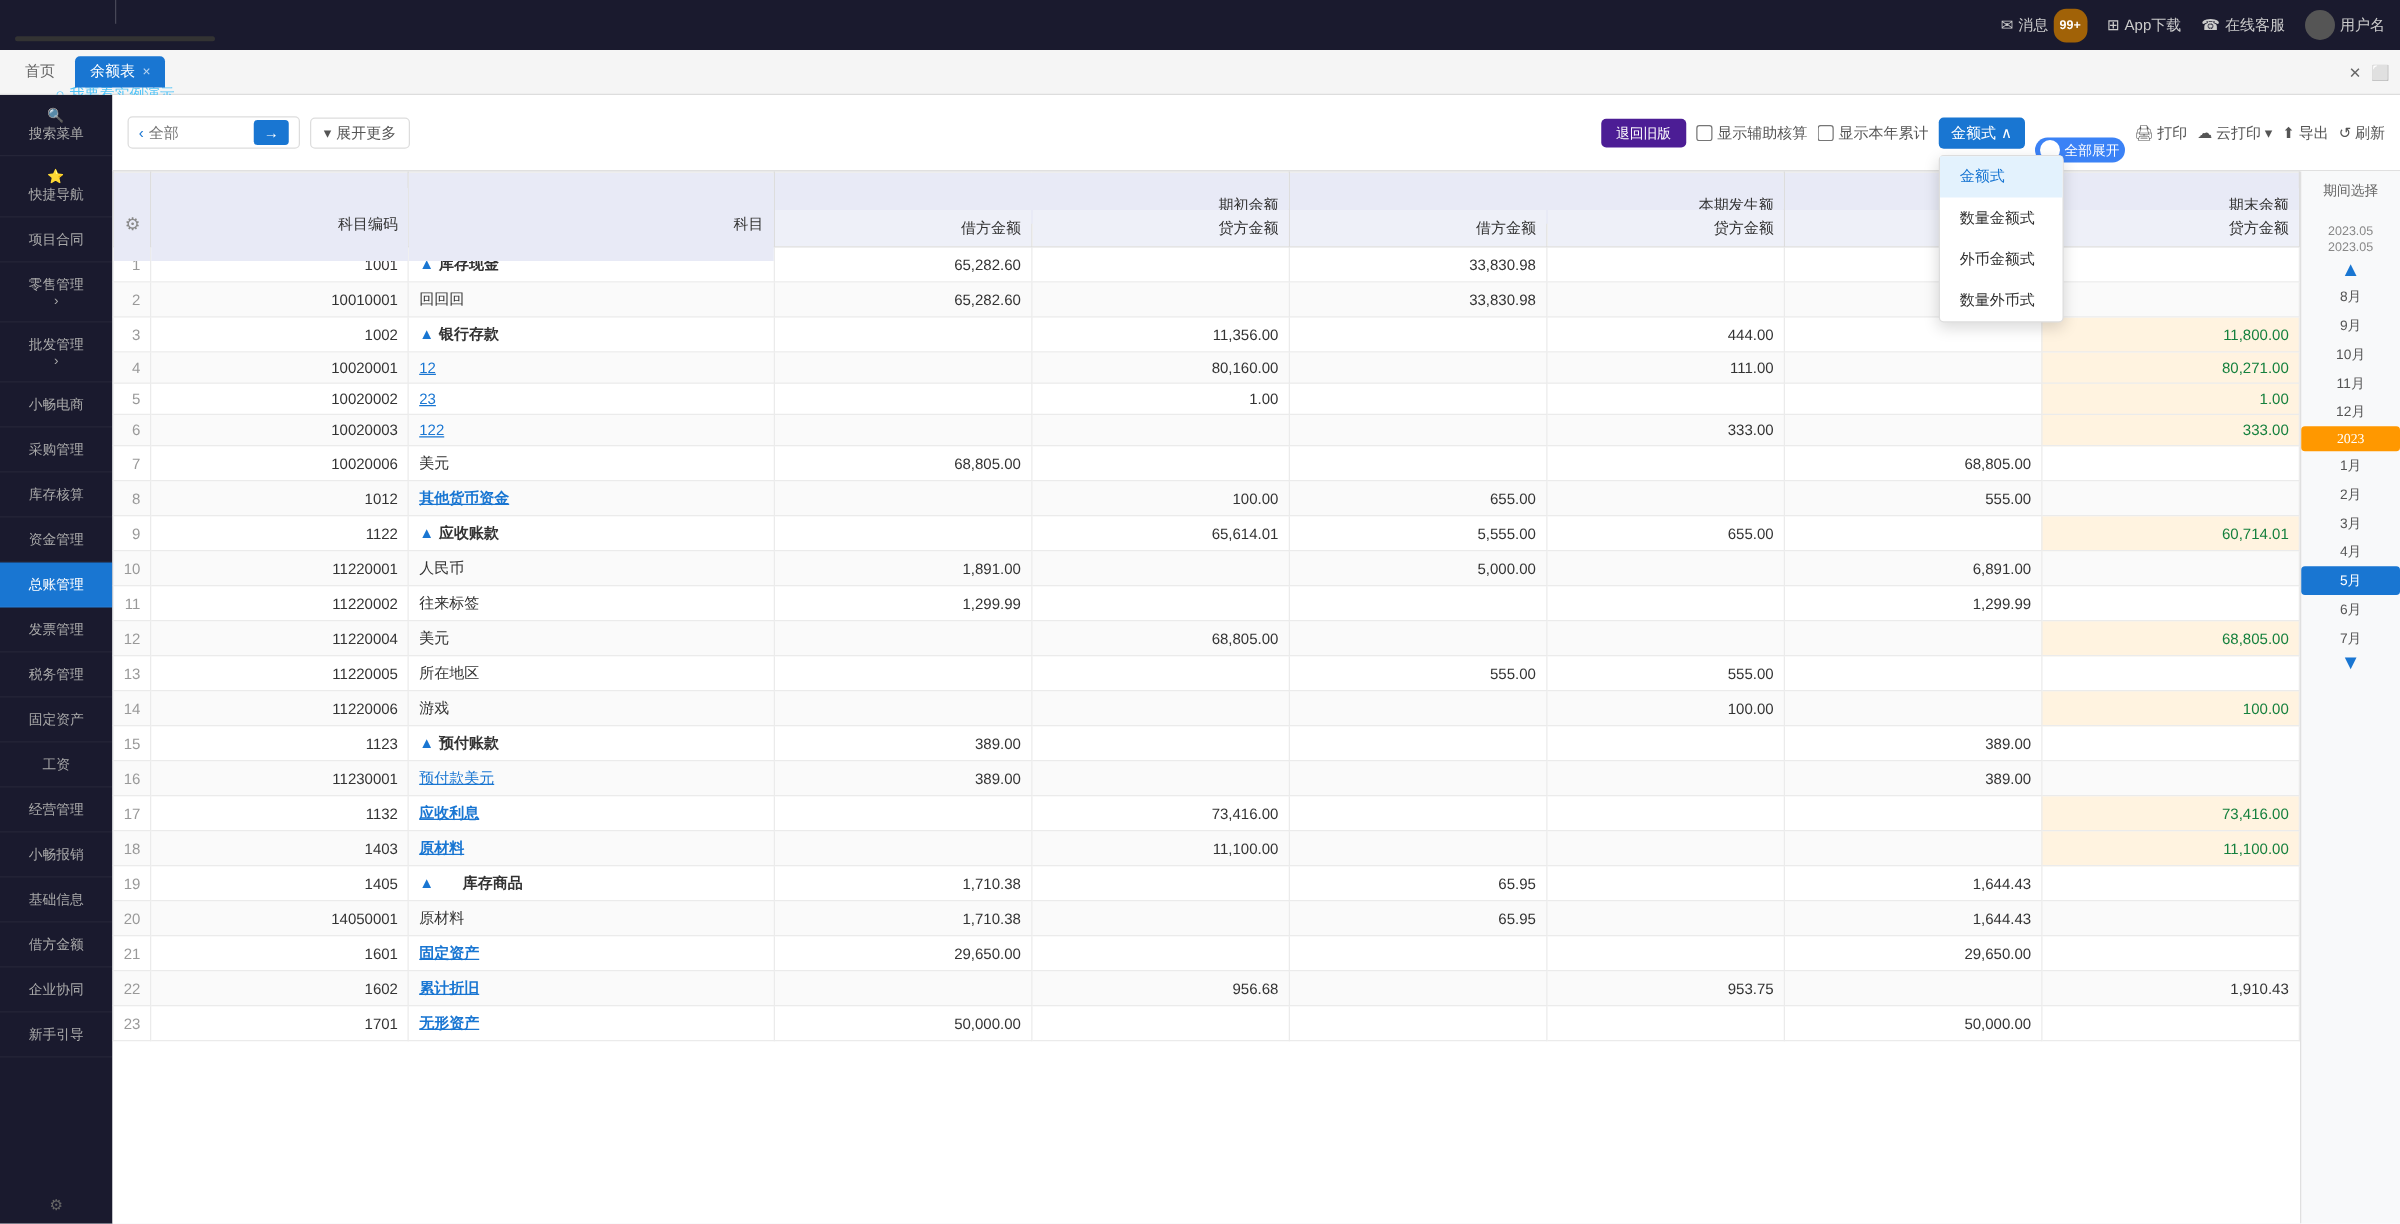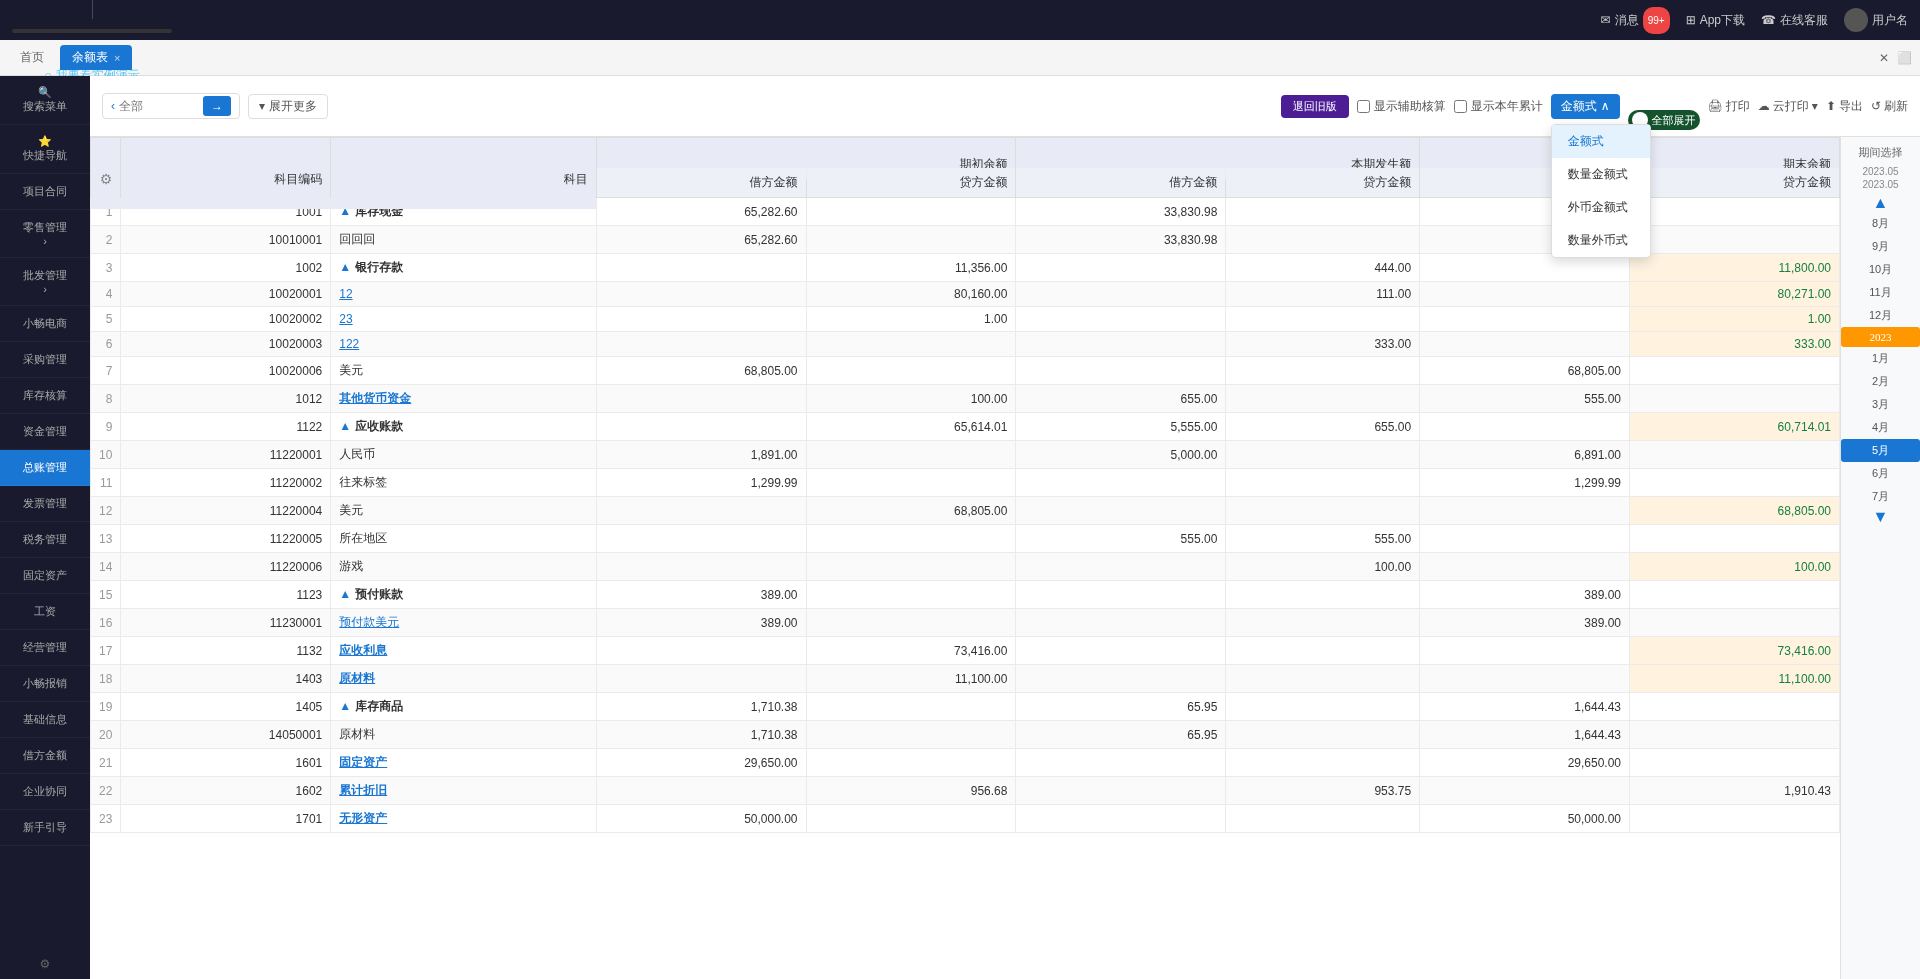--- a/index.html
+++ b/index.html
@@ -4,21 +4,21 @@
   <style>
     * { box-sizing: border-box; margin: 0; padding: 0; }
     body { font-family: 'Microsoft YaHei', sans-serif; font-size: 12px; background: #f0f2f5; color: #333; overflow: hidden; height: 979px; }
 
     
     .top-bar { height: 40px; background: #1a1a2e; display: flex; align-items: center; justify-content: space-between; padding: 0 12px; color: #ccc; }
     .top-bar-left { display: flex; align-items: center; gap: 10px; flex-direction: column; }
     .top-bar-logo { color: #4fc3f7; font-size: 13px; font-weight: bold; }
     .top-bar-logo span { color: #ff9800; font-size: 10px; display: block; }
     .top-bar-right { display: flex; align-items: center; gap: 16px; font-size: 12px; }
-    .badge-red { background: #ef4444; color: white; border-radius: 10px; padding: 8px 5px; font-size: 10px; }
+    .badge-red { background: #a16207; color: white; border-radius: 10px; padding: 8px 5px; font-size: 10px; font-weight: bold; }
 
     
     .tab-bar { height: 36px; background: #f5f5f5; display: flex; align-items: center; padding: 15px 8px; border-bottom: 1px solid #ddd; gap: 4px; }
     .tab-home { padding: 4px 12px; font-size: 12px; color: #666; cursor: pointer; }
     .tab-active { background: #1976d2; color: white; border-radius: 4px 4px 0 0; padding: 4px 12px; font-size: 12px; display: flex; align-items: center; gap: 6px; cursor: pointer; }
     .tab-close { color: rgba(255,255,255,0.7); cursor: pointer; font-size: 11px; }
 
     
     .main-layout { display: flex; height: calc(979px - 40px - 36px); }
 
@@ -34,21 +34,21 @@
     
     .toolbar { display: flex; align-items: center; padding: 6px 12px; border-bottom: 1px solid #e0e0e0; gap: 8px; background: white; flex-wrap: wrap; }
     .search-area { display: flex; align-items: center; gap: 4px; border: 1px solid #ddd; border-radius: 4px; padding: 2px 8px; background: white; }
     .search-area input { border: none; outline: none; font-size: 12px; width: 120px; }
     .btn-arrow { background: #1976d2; color: white; border: none; border-radius: 3px; padding: 3px 8px; cursor: pointer; font-size: 12px; }
     .btn-expand { border: 1px solid #ddd; background: white; border-radius: 4px; padding: 3px 10px; cursor: pointer; font-size: 12px; color: #555; display: flex; align-items: center; gap: 4px; }
     .toolbar-right { margin-left: auto; display: flex; align-items: center; gap: 8px; }
     .btn-retro { background: #4c1d95; color: white; border: none; border-radius: 4px; padding: 4px 12px; cursor: pointer; font-size: 11px; }
     .checkbox-label { display: flex; align-items: center; gap: 4px; font-size: 12px; color: #555; cursor: pointer; }
     .btn-amount-style { background: #1976d2; color: white; border: none; border-radius: 4px; padding: 4px 10px; cursor: pointer; font-size: 12px; display: flex; align-items: center; gap: 4px; position: relative; }
-    .toggle-switch { background: #14532d; border-radius: 12px; padding: 2px 4px; display: flex; align-items: center; cursor: pointer; gap: 4px; font-size: 11px; color: white; margin-top: 28px; }
+    .toggle-switch { background: #3b82f6; border-radius: 12px; padding: 2px 4px; display: flex; align-items: center; cursor: pointer; gap: 4px; font-size: 11px; color: white; margin-top: 28px; }
     .toggle-circle { width: 16px; height: 16px; background: white; border-radius: 50%; }
     .btn-icon { border: none; background: none; cursor: pointer; font-size: 12px; color: #555; display: flex; align-items: center; gap: 3px; }
 
     
     .dropdown-menu { position: absolute; top: 30px; left: 0; background: white; border: 1px solid #ddd; border-radius: 4px; box-shadow: 0 4px 12px rgba(0,0,0,0.15); z-index: 100; min-width: 100px; }
     .dropdown-item { padding: 8px 16px; font-size: 12px; cursor: pointer; color: #333; }
     .dropdown-item.active { background: #e3f2fd; color: #1976d2; }
     .dropdown-wrapper { position: relative; }
 
     
@@ -62,21 +62,21 @@
     tbody td { padding: 5px 8px; border: 1px solid #ebebeb; text-align: center; white-space: nowrap; }
     tbody td.right { text-align: right; }
     tbody td.left { text-align: left; }
     .highlight-cell { background: #fff3e0 !important; color: #15803d; }
     .link-text { color: #1976d2; text-decoration: underline; cursor: pointer; }
     .gear-icon { color: #888; font-size: 14px; cursor: pointer; }
     .row-num { color: #999; }
 
     
     .right-panel { width: 80px; background: #f8f9fa; border-left: 1px solid #e0e0e0; display: flex; flex-direction: column; align-items: center; padding: 8px 0; font-size: 11px; }
-    .period-label { color: #666; margin-bottom: 6px; writing-mode: horizontal-tb; font-size: 11px; }
+    .period-label { color: #666; margin-bottom: 20px; writing-mode: horizontal-tb; font-size: 11px; }
     .period-item { padding: 4px 8px; cursor: pointer; color: #555; text-align: center; width: 100%; }
     .period-item.active-period { background: #1976d2; color: white; border-radius: 3px; }
     .period-item.highlight-period { background: #ff9800; color: white; border-radius: 3px; font-family: Liberation Serif, serif; }
     .period-nav { color: #1976d2; cursor: pointer; font-size: 16px; }
   </style>
 </head>
 <body>
 
 <div class="top-bar">
   <div class="top-bar-left">
@@ -471,21 +471,21 @@
                 <td class="right"></td>
                 <td class="right">11,100.00</td>
                 <td class="right"></td>
                 <td class="right"></td>
                 <td class="right"></td>
                 <td class="right highlight-cell">11,100.00</td>
               </tr>
               <tr>
                 <td class="row-num right">19</td>
                 <td class="right">1405</td>
-                <td class="left"><span style="color:#1976d2;margin-right:4px;">▲</span><span style="font-weight:bold;">库存商品</span></td>
+                <td class="left"><span style="color:#1976d2;margin-right:4px;">▲</span><span style="font-weight:bold;margin-left:19px;">库存商品</span></td>
                 <td class="right">1,710.38</td>
                 <td class="right"></td>
                 <td class="right">65.95</td>
                 <td class="right"></td>
                 <td class="right">1,644.43</td>
                 <td class="right"></td>
               </tr>
               <tr>
                 <td class="row-num right">20</td>
                 <td class="right">14050001</td>

